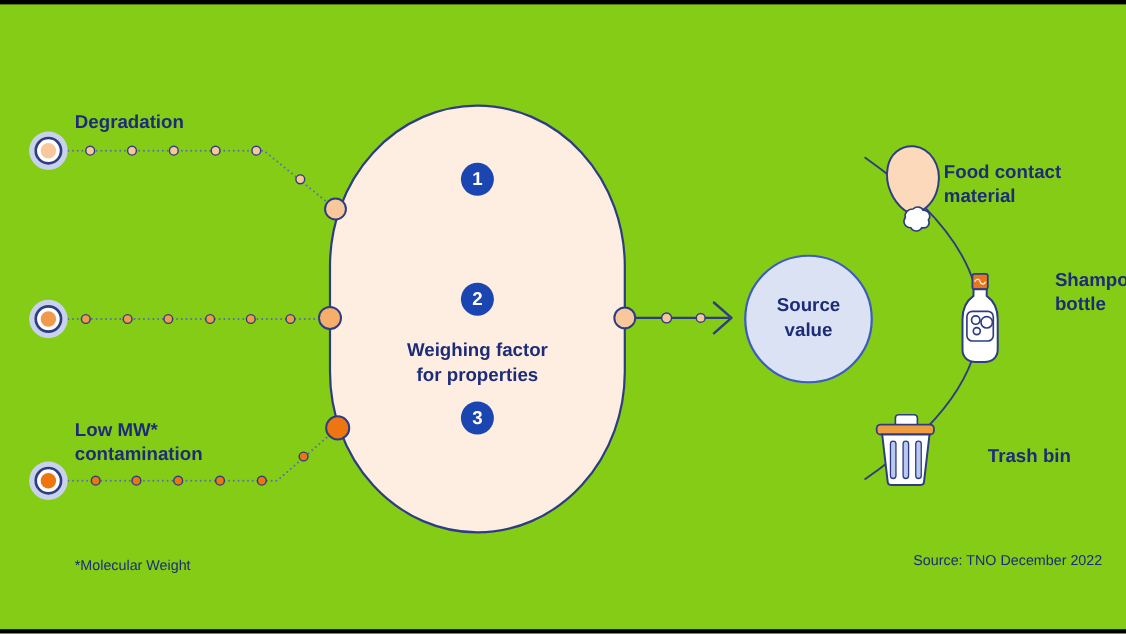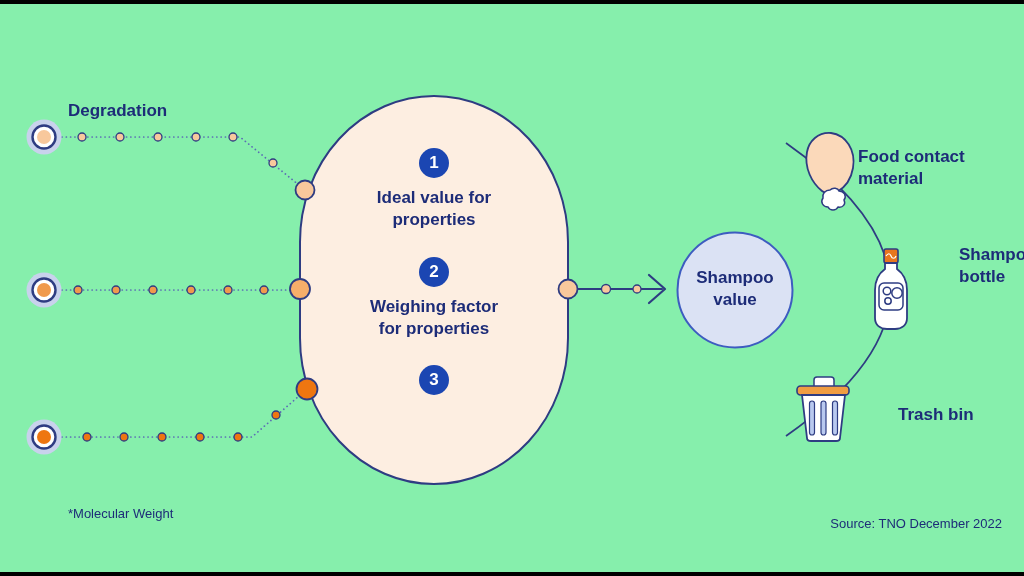--- a/index.html
+++ b/index.html
@@ -3,21 +3,21 @@
 <meta charset="utf-8">
 <style>
   :root{
     --navy:#1d2c78; --outline:#2e3c82; --dotline:#5b6cb4; --badge-blue:#1b46b2;
     --cream:#fdeee1; --peach-dot:#f8c89c; --orange-mid:#f09a4c; --orange-strong:#ee7611;
     --lavender:#c8d2ec; --quality-fill:#dbe2f4; --quality-stroke:#3d5cc0;
     --cap-orange:#e8761e; --lid-orange:#f09d42; --stripe-blue:#b9c9ef; --icon-peach:#fbd9ba;
   }
   html,body{margin:0;padding:0;}
   body{font-family:"Liberation Sans", sans-serif;}
-  .stage{position:relative;width:1024px;height:576px;background:#86efac;overflow:hidden;}
+  .stage{position:relative;width:1024px;height:576px;background:#84cc16;overflow:hidden;}
   .bar{position:absolute;left:0;right:0;height:4px;background:#000;}
   .bar.top{top:0;} .bar.bottom{bottom:0;}
   svg.diagram{position:absolute;left:0;top:0;z-index:1;}
   .txt{position:absolute;z-index:2;color:var(--navy);font-weight:bold;font-size:17px;line-height:22px;}
   .txt.center{text-align:center;}
   .badge{position:absolute;z-index:2;width:30px;height:30px;border-radius:50%;
          background:var(--badge-blue);color:#ffffff;font-weight:bold;font-size:17px;
          line-height:30px;text-align:center;}
   .footnote{position:absolute;z-index:2;color:var(--navy);font-size:13px;font-weight:normal;}
   .arcline{fill:none;stroke:var(--outline);stroke-width:1.7;}
@@ -131,30 +131,30 @@
       <rect class="iconwhite thin" x="814" y="377" width="20" height="12" rx="3"></rect>
       <rect class="lidfill" x="797" y="386" width="52" height="9" rx="3.5"></rect>
       <path class="iconwhite" d="M 802 395 L 845 395 L 840 438 C 840 440 838 441 836 441 L 811 441 C 809 441 807 440 807 438 Z"></path>
       <rect class="stripefill" x="809.5" y="401" width="5" height="34" rx="2.5"></rect>
       <rect class="stripefill" x="821" y="401" width="5" height="34" rx="2.5"></rect>
       <rect class="stripefill" x="832.5" y="401" width="5" height="34" rx="2.5"></rect>
     </g>
   </svg>
 
   <div class="txt" style="left:68px;top:100px;">Degradation</div>
+  <div class="txt" style="left:68px;top:380px;width:150px;">Low MW* contamination</div>
 
   <div class="badge" style="left:419px;top:148px;">1</div>
-  <div class="txt center" style="left:364px;top:187px;width:140px;">Ideal value for properties</div>
 
   <div class="badge" style="left:419px;top:257px;">2</div>
-  <div class="txt center" style="left:369px;top:296px;width:130px;">Weighing factor for properties</div>
+  <div class="txt center" style="left:369px;top:308px;width:130px;">Weighing factor for properties</div>
 
   <div class="badge" style="left:419px;top:365px;">3</div>
 
-  <div class="txt center" style="left:695px;top:267px;width:80px;">Shampoo value</div>
+  <div class="txt center" style="left:695px;top:267px;width:80px;">Source value</div>
 
   <div class="txt" style="left:858px;top:114px;width:115px;margin-top:32px;">Food contact material</div>
   <div class="txt" style="left:919px;top:244px;width:95px;margin-left:40px;">Shampoo bottle</div>
   <div class="txt" style="left:857px;top:404px;width:120px;margin-left:41px;">Trash bin</div>
 
   <div class="footnote" style="left:68px;top:506px;">*Molecular Weight</div>
-  <div class="footnote" style="right:22px;top:516px;">Source: TNO December 2022</div>
+  <div class="footnote" style="right:22px;top:502px;">Source: TNO December 2022</div>
 </div>
 
 </body></html>

